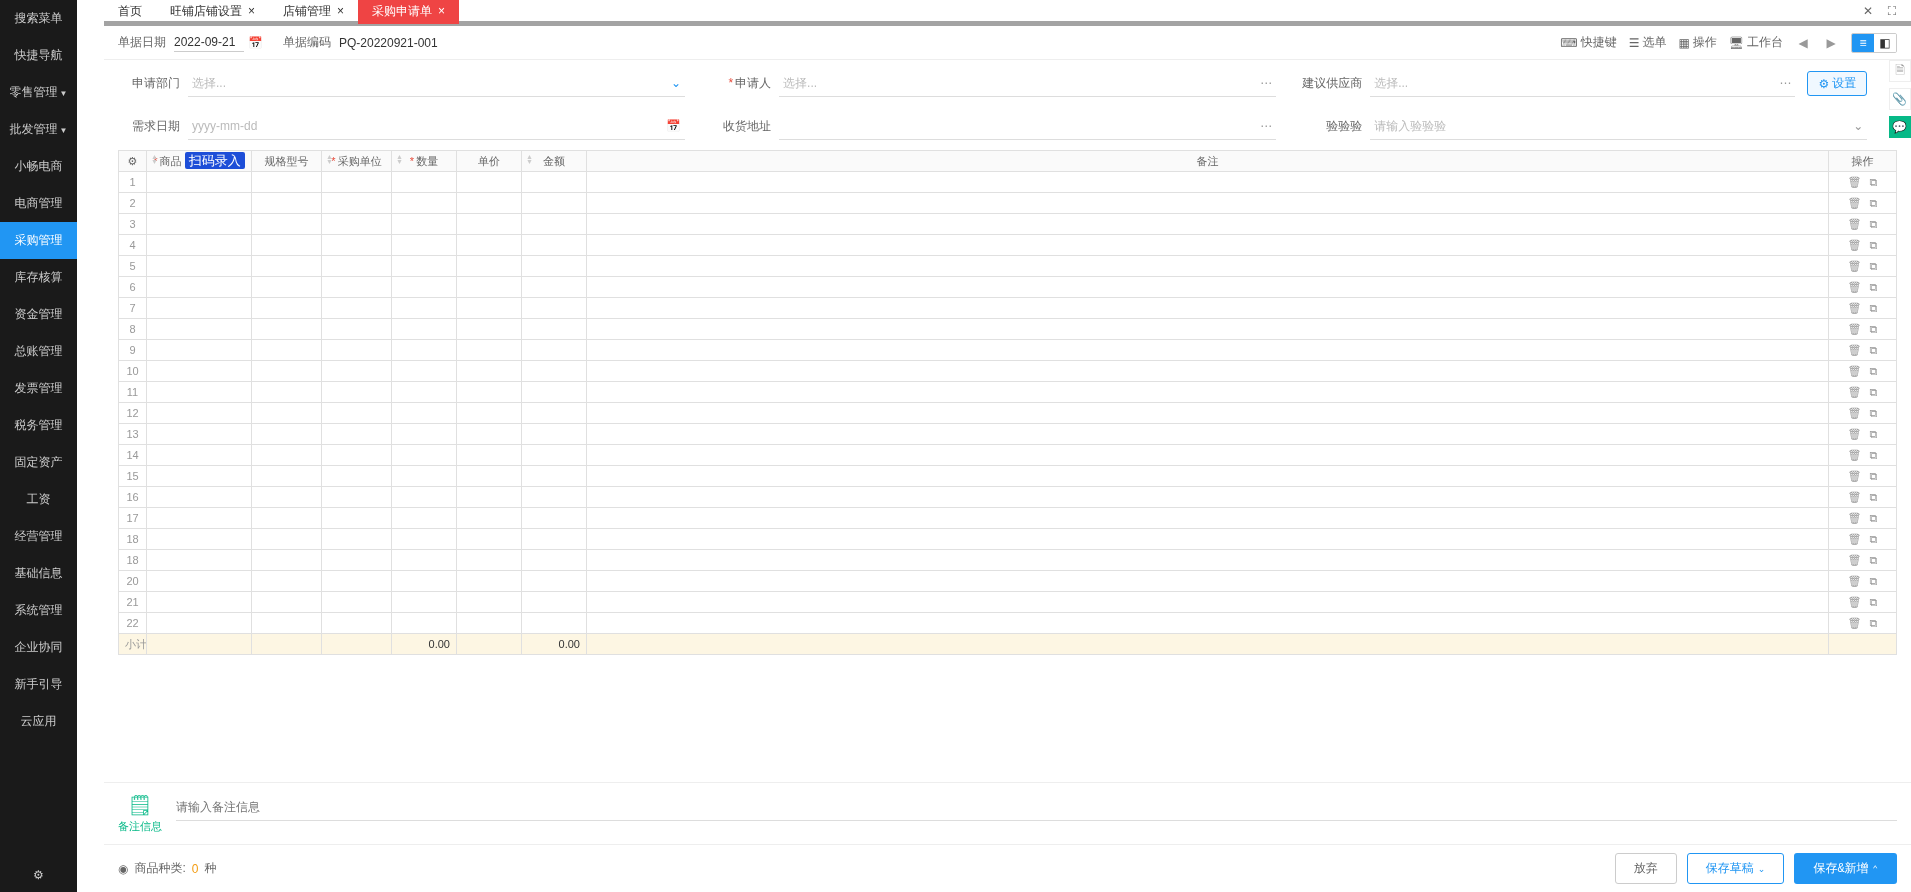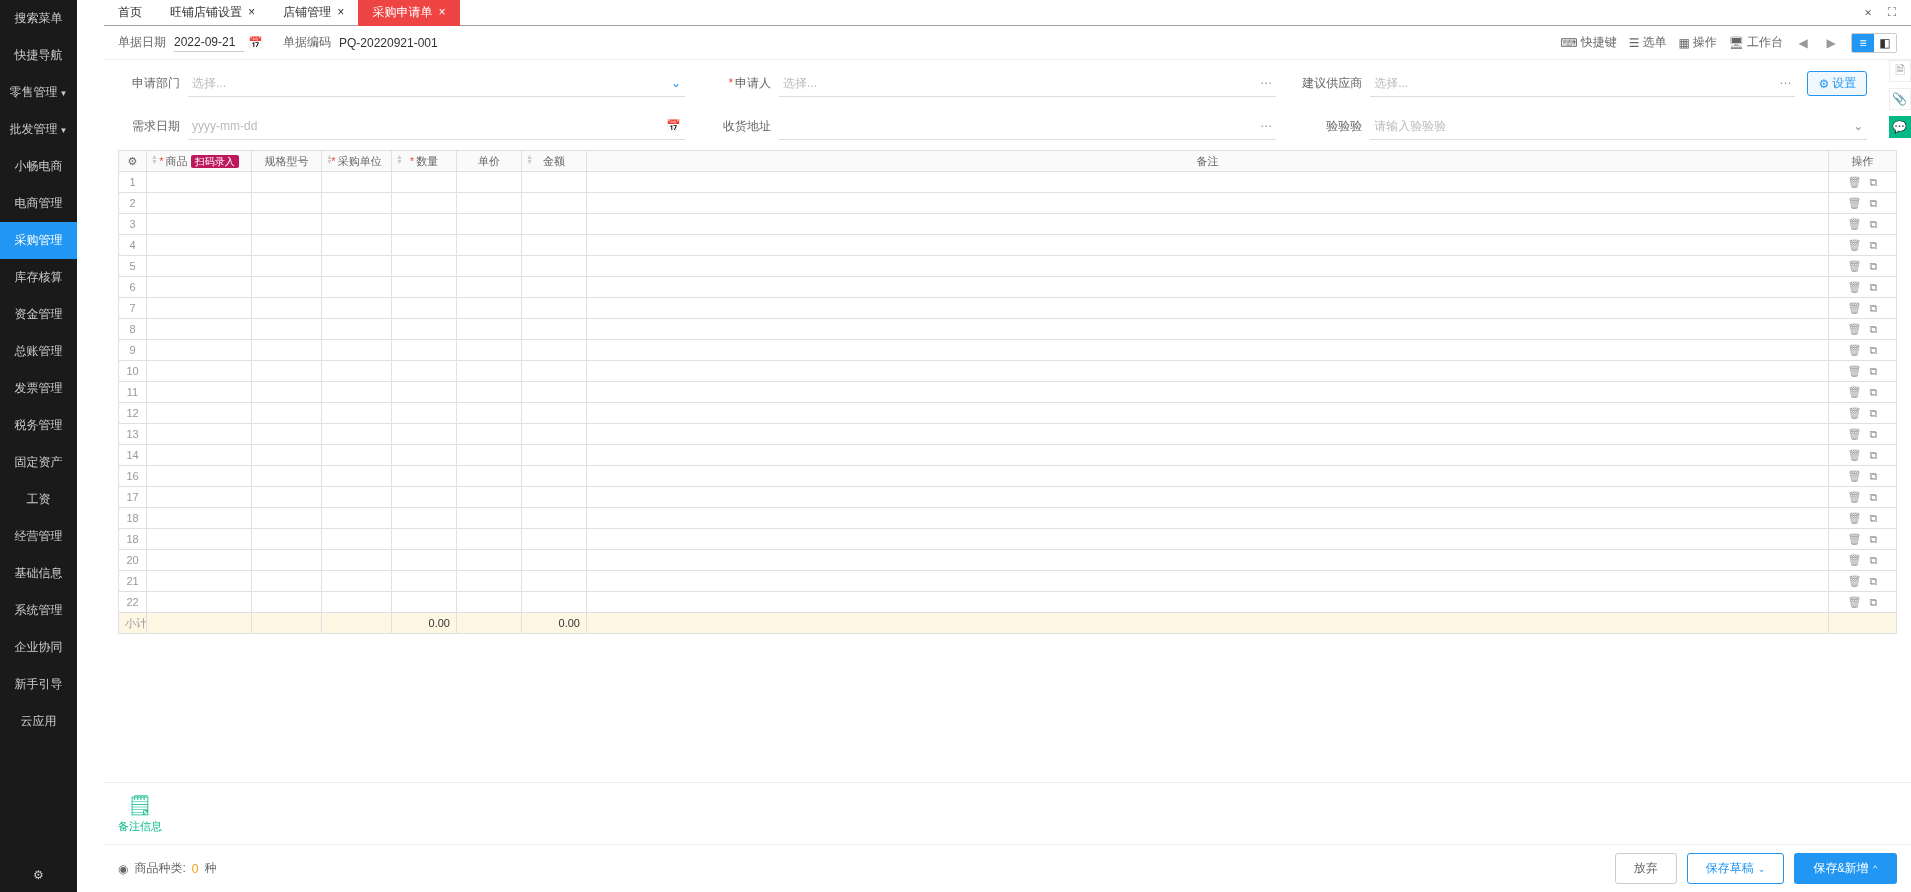--- a/index.html
+++ b/index.html
@@ -10,21 +10,21 @@
     .sidebar {width: 77px; background: #1a1a1a; color: #ccc; display: flex; flex-direction: column; font-size: 12px;}
     .sidebar-item {padding: 10px 0; text-align: center; cursor: pointer; position: relative;}
     .sidebar-item.active {background: #2196f3; color: #fff;}
     .sidebar-item .arrow {font-size: 8px; margin-left: 2px;}
     .sidebar-footer {margin-top: auto; padding: 10px; text-align: center; cursor: pointer;}
     
     
     .main {flex: 1; display: flex; flex-direction: column; position: relative; overflow: hidden;}
     
     
-    .tabs {height: 26px; display: flex; align-items: center; border-bottom: 1px solid #a3a3a3; font-family: Liberation Mono, monospace;}
+    .tabs {height: 26px; display: flex; align-items: center; border-bottom: 5px solid #a3a3a3;}
     .tab {padding: 0 14px; height: 26px; line-height: 26px; display: flex; align-items: center; gap: 6px; cursor: pointer; font-size: 12px;}
     .tab.active {background: #ef4444; color: #fff;}
     .tab-close {font-size: 12px; cursor: pointer;}
     .tabs-right {margin-left: auto; display: flex; align-items: center; gap: 6px; padding-right: 10px;}
     .icon-btn {width: 18px; height: 18px; display: inline-flex; align-items: center; justify-content: center; cursor: pointer; color: #666;}
     
     
     .header-row {height: 34px; display: flex; align-items: center; padding: 0 14px; border-bottom: 1px solid #eee;}
     .header-row .label {color: #666; font-size: 12px; margin-right: 8px;}
     .header-row .date-val {color: #333; font-size: 12px; border-bottom: 1px solid #ccc; padding: 2px 0; display: inline-block; min-width: 70px;}
@@ -50,21 +50,21 @@
     .settings-btn {border: 1px solid #2196f3; color: #2196f3; background: #f0f8ff; padding: 3px 10px; border-radius: 3px; cursor: pointer; font-size: 12px; display: flex; align-items: center; gap: 3px;}
     
     
     .table-wrap {flex: 1; overflow: auto; padding: 0 14px 8px;}
     table {width: 100%; border-collapse: collapse; table-layout: fixed;}
     th, td {border: 1px solid #e0e0e0; height: 21px; font-size: 11px; padding: 0 6px; overflow: hidden; white-space: nowrap;}
     th {background: #fafafa; color: #666; font-weight: normal; position: relative;}
     th .req {color: #e74c3c; margin-right: 2px;}
     th .sort-icons {position: absolute; left: 4px; top: 3px; display: flex; flex-direction: column; line-height: 5px; font-size: 7px; color: #ccc;}
     .th-gear {width: 28px; text-align: center;}
-    .th-scan {background: #be185d; color: #fff; border-radius: 2px; padding: 1px 4px; font-size: 10px;}
+    .th-scan {background: #1d4ed8; color: #fff; border-radius: 2px; padding: 1px 4px; font-size: 13px;}
     .col-idx {width: 32px; text-align: center; color: #999;}
     .col-ops {width: 68px; text-align: center;}
     .row-ops {display: flex; justify-content: center; gap: 8px;}
     .op-icon {cursor: pointer; color: #999;}
     .subtotal-row td {background: #fdf6e3;}
     .num-right {text-align: right;}
     
     
     .remarks-area {display: flex; padding: 10px 14px; gap: 14px; align-items: flex-start; border-top: 1px solid #eee;}
     .remarks-label {display: flex; flex-direction: column; align-items: center; color: #06b987; font-size: 11px; cursor: pointer;}
@@ -475,20 +475,36 @@
               <td class="num-right"></td>
               <td></td>
               <td class="col-ops">
                 <div class="row-ops">
                   <span class="op-icon">🗑</span>
                   <span class="op-icon">⧉</span>
                 </div>
               </td>
             </tr>
             <tr>
+              <td class="col-idx">15</td>
+              <td></td>
+              <td></td>
+              <td></td>
+              <td class="num-right"></td>
+              <td class="num-right"></td>
+              <td class="num-right"></td>
+              <td></td>
+              <td class="col-ops">
+                <div class="row-ops">
+                  <span class="op-icon">🗑</span>
+                  <span class="op-icon">⧉</span>
+                </div>
+              </td>
+            </tr>
+            <tr>
               <td class="col-idx">16</td>
               <td></td>
               <td></td>
               <td></td>
               <td class="num-right"></td>
               <td class="num-right"></td>
               <td class="num-right"></td>
               <td></td>
               <td class="col-ops">
                 <div class="row-ops">
@@ -606,20 +622,21 @@
             </tr>
           </tbody>
       </table>
     </div>
 
     <div class="remarks-area">
       <div class="remarks-label">
         <span class="ricon">🗒</span>
         <span>备注信息</span>
       </div>
+      <input class="remarks-input" placeholder="请输入备注信息" style="">
     </div>
 
     <div class="footer">
       <div class="footer-left">
         <span>◉</span>
         <span>商品种类:</span>
         <span class="count">0</span>
         <span>种</span>
       </div>
       <div class="footer-right">

